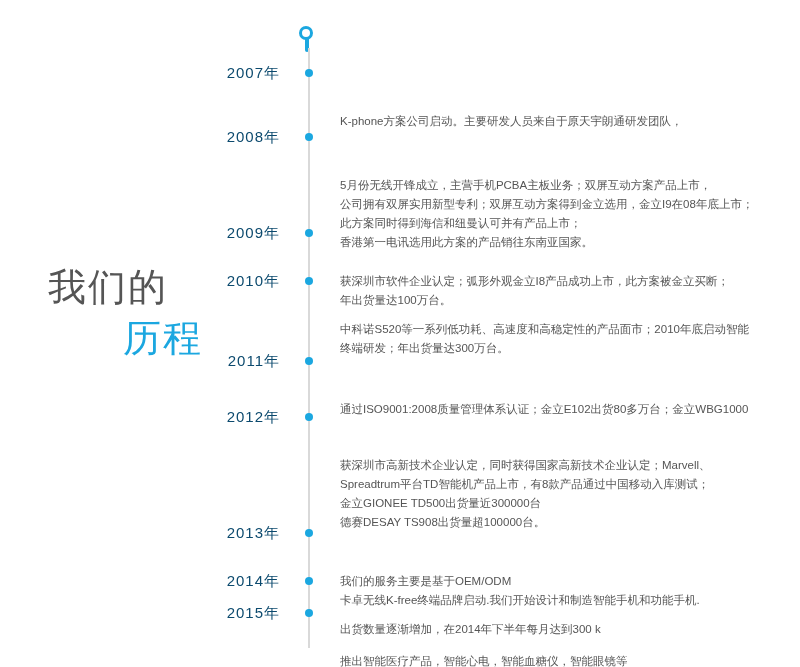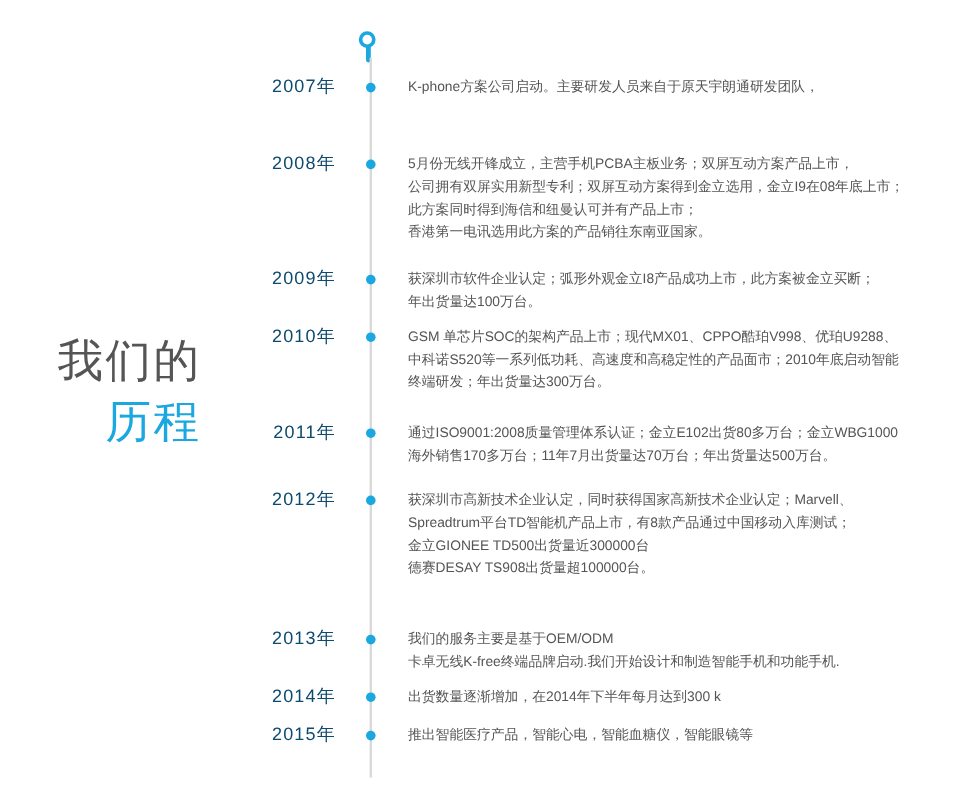--- a/index.html
+++ b/index.html
@@ -20,36 +20,36 @@
     height: 667px;
   }
 
   
   .title-block {
     position: absolute;
     left: 48px;
     top: 262px;
     width: 190px;
     text-align: left;
-    margin-top: 14px;
   }
   .title-line1 {
     font-size: 38px;
     letter-spacing: 2px;
     color: #555555;
     line-height: 50px;
     font-weight: normal;
   }
   .title-line2 {
     font-size: 38px;
     letter-spacing: 2px;
     color: #1ba7e0;
     line-height: 52px;
     font-weight: normal;
     padding-left: 40px;
+    text-align: center;
   }
 
   
   .axis {
     position: absolute;
     left: 308px;
     top: 48px;
     width: 2px;
     height: 600px;
     background: #d9d9d9;
@@ -100,20 +100,21 @@
     background: #1ba7e0;
     margin-top: 5px;
   }
   .entry-text {
     position: absolute;
     left: 340px;
     width: 430px;
     font-size: 11.5px;
     line-height: 19px;
     color: #555555;
+    margin-top: 48px;
   }
   .entry-text div {
     white-space: nowrap;
   }
 </style>
 </head>
 <body>
 
 <div class="page">
 
@@ -149,31 +150,29 @@
         <div class="dot"></div>
         <div class="entry-text">
           <div>获深圳市软件企业认定；弧形外观金立I8产品成功上市，此方案被金立买断；</div>
           <div>年出货量达100万台。</div>
         </div>
       </div>
       <div class="row" style="top: 272px;">
         <div class="year">2010年</div>
         <div class="dot"></div>
         <div class="entry-text">
-          <div>GSM 单芯片SOC的架构产品上市；现代MX01、CPPO酷珀V998、优珀U9288、</div>
           <div>中科诺S520等一系列低功耗、高速度和高稳定性的产品面市；2010年底启动智能</div>
           <div>终端研发；年出货量达300万台。</div>
         </div>
       </div>
       <div class="row" style="top: 352px;">
         <div class="year">2011年</div>
         <div class="dot"></div>
         <div class="entry-text">
           <div>通过ISO9001:2008质量管理体系认证；金立E102出货80多万台；金立WBG1000</div>
-          <div>海外销售170多万台；11年7月出货量达70万台；年出货量达500万台。</div>
         </div>
       </div>
       <div class="row" style="top: 408px;">
         <div class="year">2012年</div>
         <div class="dot"></div>
         <div class="entry-text">
           <div>获深圳市高新技术企业认定，同时获得国家高新技术企业认定；Marvell、</div>
           <div>Spreadtrum平台TD智能机产品上市，有8款产品通过中国移动入库测试；</div>
           <div>金立GIONEE TD500出货量近300000台</div>
           <div>德赛DESAY TS908出货量超100000台。</div>

